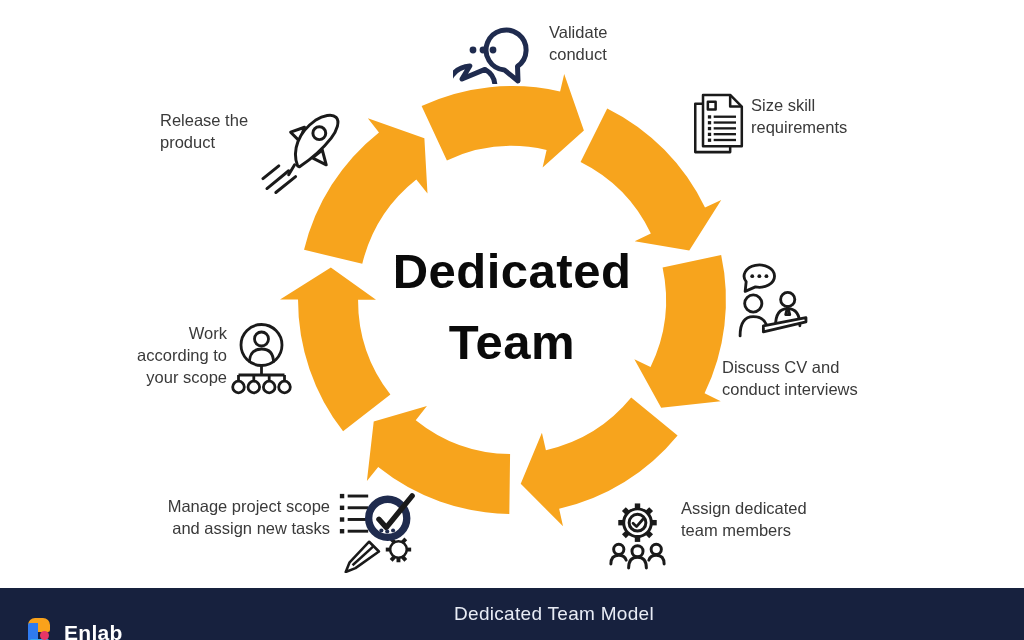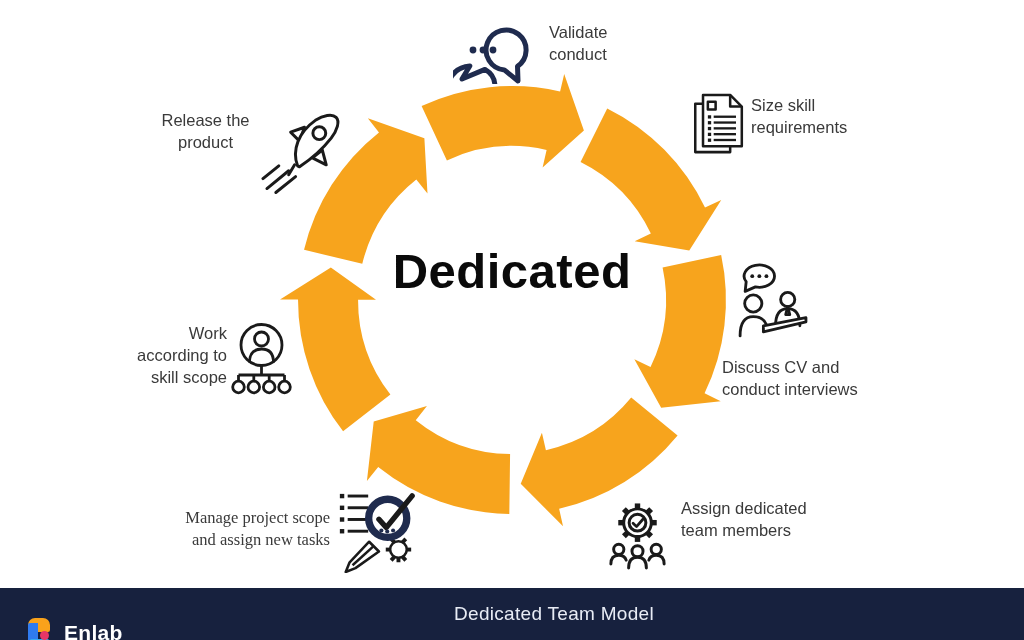--- a/index.html
+++ b/index.html
@@ -15,23 +15,23 @@
     font-weight:bold;font-size:49px;line-height:71px;color:#0a0a0a;letter-spacing:.5px;
   }
   
   .lbl{
     position:absolute;font-size:16.5px;line-height:22px;color:#3a3a3a;white-space:pre-line;
   }
   .lbl-validate{left:549px;top:21px;text-align:left;}
   .lbl-size{left:751px;top:94px;text-align:left;}
   .lbl-discuss{left:722px;top:356px;width:176px;text-align:left;}
   .lbl-assign{left:681px;top:497px;text-align:left;}
-  .lbl-manage{left:128px;top:507px;width:202px;text-align:right;font-family:Liberation Serif, serif;}
+  .lbl-manage{left:128px;top:495px;width:202px;text-align:right;}
   .lbl-work{left:108px;top:322px;width:119px;text-align:right;}
-  .lbl-release{left:146px;top:109px;width:119px;text-align:center;}
+  .lbl-release{left:160px;top:109px;width:119px;text-align:left;}
   
   .ico{position:absolute;}
   .ico-chat{left:453px;top:20px;}
   .ico-docs{left:692px;top:92px;}
   .ico-interview{left:735px;top:263px;}
   .ico-gearteam{left:603px;top:499px;}
   .ico-tasks{left:335px;top:489px;}
   .ico-orgchart{left:228px;top:319px;}
   .ico-rocket{left:261px;top:105px;}
   
@@ -68,20 +68,21 @@
       <use href="#arr" transform="rotate(102.8571 512 300)"></use>
       <use href="#arr" transform="rotate(154.2857 512 300)"></use>
       <use href="#arr" transform="rotate(205.7143 512 300)"></use>
       <use href="#arr" transform="rotate(257.1429 512 300)"></use>
       <use href="#arr" transform="rotate(308.5714 512 300)"></use>
     </g>
   </svg>
 
   <div class="title">
     <div>Dedicated</div>
+    <div>Team</div>
   </div>
 
   <svg class="ico ico-chat" width="82" height="64" viewBox="0 0 80 64">
     <g fill="#ffffff" stroke="#1F2B4E" stroke-width="5" stroke-linejoin="round">
       <path d="M64 61 L50.3 49.9 A20 20 0 1 1 63.5 46.4 Z"></path>
       <path d="M8 59 L15.8 46 A23 19.5 0 1 0 31 49.4 Z"></path>
     </g>
     <g fill="#1F2B4E">
       <circle cx="19" cy="30" r="3.4"></circle>
         <circle cx="29" cy="30" r="3.4"></circle>
@@ -218,21 +219,21 @@
       <line x1="40.7" y1="56" x2="40.7" y2="62"></line>
       <line x1="56" y1="56" x2="56" y2="62"></line>
       <circle cx="10" cy="68" r="5.8"></circle>
       <circle cx="25.3" cy="68" r="5.8"></circle>
       <circle cx="40.7" cy="68" r="5.8"></circle>
       <circle cx="56" cy="68" r="5.8"></circle>
     </g>
   </svg>
   <div class="lbl lbl-work">Work
 according to
-skill scope</div>
+your scope</div>
 
   <svg class="ico ico-rocket" width="85" height="90" viewBox="0 0 86 90">
     <g fill="none" stroke="#1a1a1a" stroke-width="3" stroke-linecap="round" stroke-linejoin="round">
       <path d="M44 22 L30 27 L39 36 Z" fill="#ffffff"></path>
       <path d="M62 45 L66 60 L52 53 Z" fill="#ffffff"></path>
       <path d="M37 61 C31 45 38 27 55 15 C63 10 72 8 76 12 C80 16 77 25 71 33 C60 47 48 56 39 62 Z" fill="#ffffff"></path>
       <circle cx="59" cy="28" r="6.5"></circle>
       <path d="M34 60 L28 70"></path>
       <line x1="6" y1="84" x2="28" y2="66"></line>
       <line x1="2" y1="74" x2="18" y2="61"></line>

